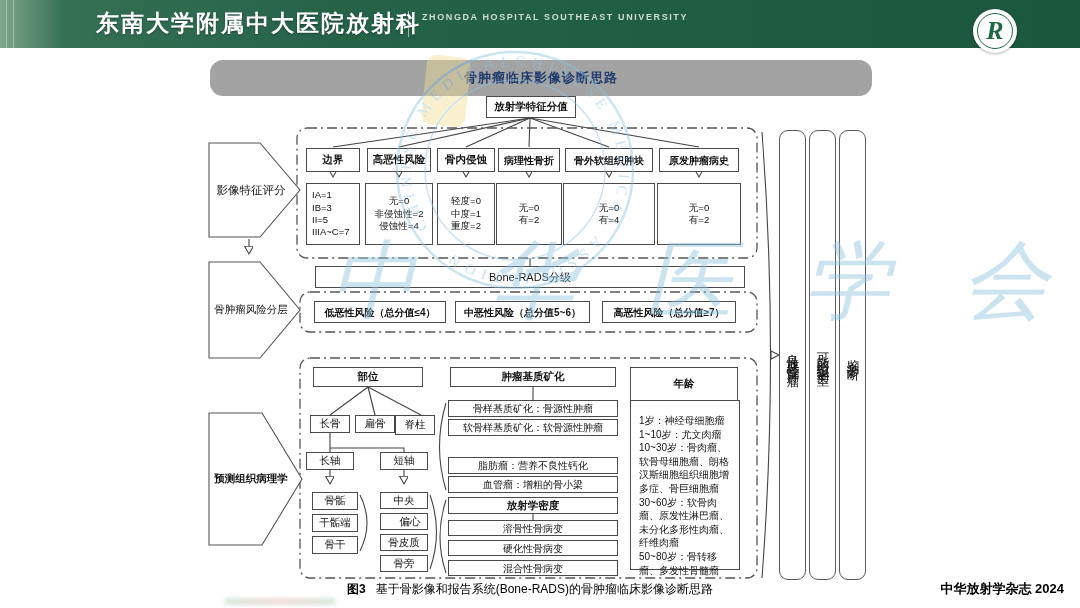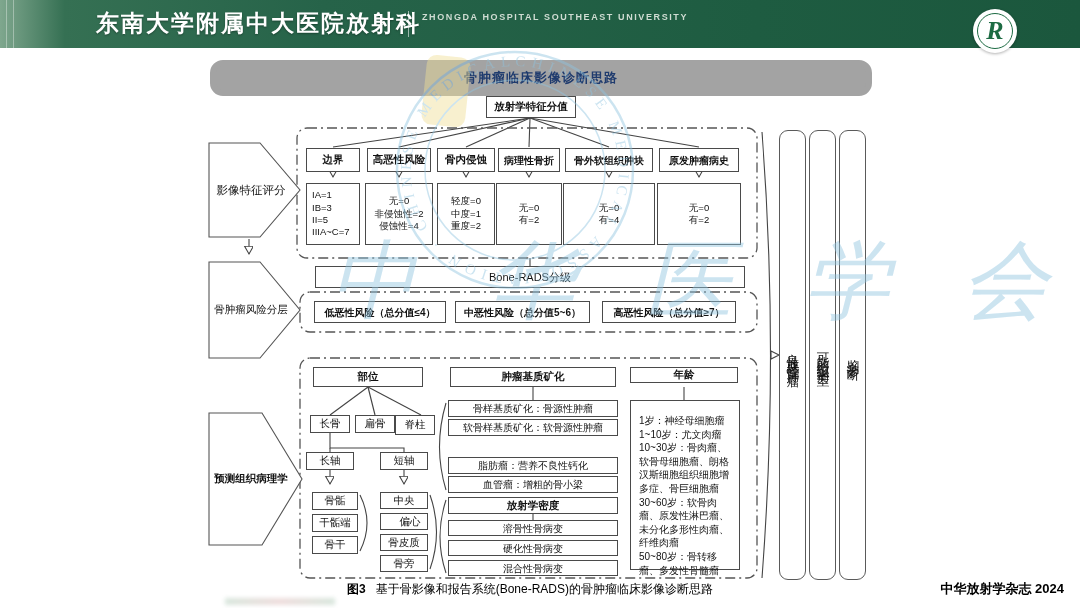--- a/index.html
+++ b/index.html
@@ -180,21 +180,21 @@
   <div class="bx" style="left:448px;top:400px;width:170px;height:17px;font-size:10px;">骨样基质矿化：骨源性肿瘤</div>
   <div class="bx" style="left:448px;top:419px;width:170px;height:17px;font-size:10px;">软骨样基质矿化：软骨源性肿瘤</div>
   <div class="bx" style="left:448px;top:457px;width:170px;height:17px;font-size:10px;">脂肪瘤：营养不良性钙化</div>
   <div class="bx" style="left:448px;top:476px;width:170px;height:17px;font-size:10px;">血管瘤：增粗的骨小梁</div>
 
   <div class="bx hdr" style="left:448px;top:497px;width:170px;height:17px;">放射学密度</div>
   <div class="bx" style="left:448px;top:520px;width:170px;height:16px;font-size:10px;">溶骨性骨病变</div>
   <div class="bx" style="left:448px;top:540px;width:170px;height:16px;font-size:10px;">硬化性骨病变</div>
   <div class="bx" style="left:448px;top:560px;width:170px;height:16px;font-size:10px;">混合性骨病变</div>
 
-  <div class="bx hdr" style="left:630px;top:367px;width:108px;height:16px;">年龄</div>
+  <div class="bx hdr" style="left:630px;top:367px;width:108px;height:34px;">年龄</div>
   <div class="bx pre" id="agebox" style="left:630px;top:400px;width:110px;height:170px;">1岁：神经母细胞瘤
 1~10岁：尤文肉瘤
 10~30岁：骨肉瘤、软骨母细胞瘤、朗格汉斯细胞组织细胞增多症、骨巨细胞瘤
 30~60岁：软骨肉瘤、原发性淋巴瘤、未分化多形性肉瘤、纤维肉瘤
 50~80岁：骨转移瘤、多发性骨髓瘤</div>
 
   <div class="vcol" style="left:779px;">良性或恶性骨肿瘤</div>
   <div class="vcol" style="left:809px;">可能的组织学类型</div>
   <div class="vcol" style="left:839px;">鉴别诊断</div>
 

